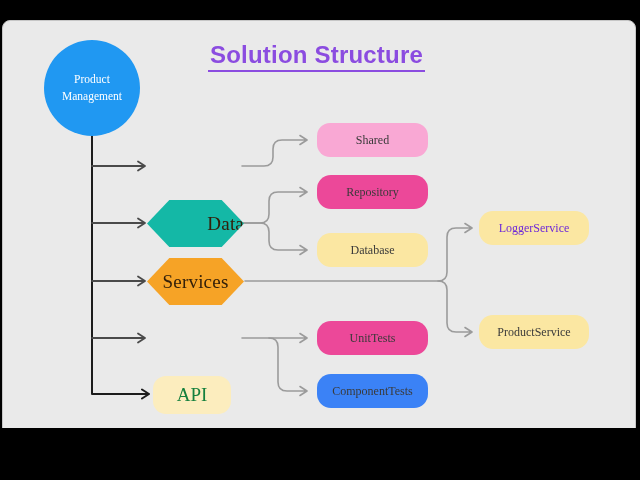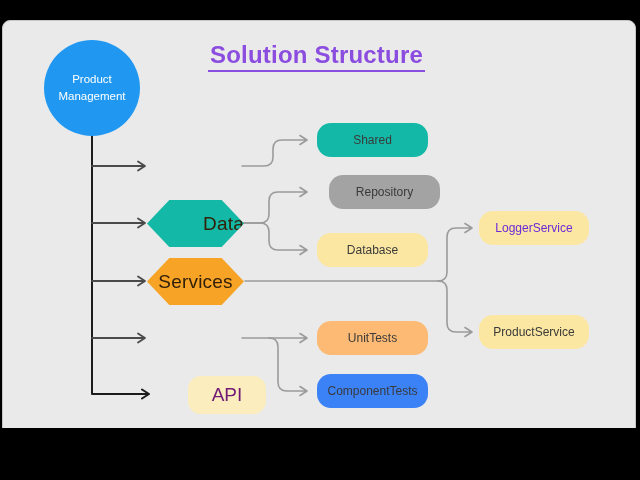--- a/index.html
+++ b/index.html
@@ -31,21 +31,21 @@
     line-height: 29px;
     letter-spacing: 0.2px;
     border-bottom: 2px solid;
     padding: 0 2px 1px 2px;
   }
   .wires { position: absolute; left: 0; top: 0; }
   .wires path { fill: none; stroke-linecap: round; stroke-linejoin: round; }
   .wires g.trunk path { stroke-width: 2; }
   .wires g.branch path { stroke-width: 1.8; }
   .wires g.child path { stroke-width: 1.6; }
-  .node { position: absolute; display: flex; align-items: center; justify-content: center; text-align: center; }
+  .node { position: absolute; display: flex; align-items: center; justify-content: center; text-align: center; font-family: Liberation Serif, serif; }
   .circle {
     width: 96px; height: 96px;
     border-radius: 50%;
     font-size: 11.5px;
     line-height: 17px;
     font-weight: 400;
   }
   .circle span { display: block; width: 78px; }
   .hex {
     width: 97px; height: 47px;
@@ -102,34 +102,34 @@
   <div class="node circle" style="left: 44px; top: 40px; background-color: rgb(32, 152, 242); color: rgb(255, 255, 255);">
     <span>Product Management</span>
   </div>
 
   <div class="node hex" style="left: 147px; top: 200px; background-color: #14b8a6; color: rgb(51, 32, 10); justify-content: flex-end;">
     <span>Data</span>
   </div>
   <div class="node hex" style="left: 147px; top: 258px; background-color: rgb(246, 163, 38); color: rgb(51, 32, 10);">
     <span>Services</span>
   </div>
-  <div class="node api" style="left: 153px; top: 376px; background-color: rgb(252, 237, 190); color: #701a75; margin-left: 35px;">
+  <div class="node api" style="left: 153px; top: 376px; background-color: rgb(252, 237, 190); color: #15803d;">
     <span>API</span>
   </div>
 
-  <div class="node chip" style="left: 317px; top: 123px; background-color: #14b8a6; color: rgb(58, 58, 58);">
+  <div class="node chip" style="left: 317px; top: 123px; background-color: #f9a8d4; color: rgb(58, 58, 58); border-radius: 13px;">
     <span>Shared</span>
   </div>
-  <div class="node chip" style="left: 317px; top: 175px; background-color: #a3a3a3; color: rgb(58, 58, 58); margin-left: 12px;">
+  <div class="node chip" style="left: 317px; top: 175px; background-color: #ec4899; color: rgb(58, 58, 58);">
     <span>Repository</span>
   </div>
   <div class="node chip" style="left: 317px; top: 233px; background-color: rgb(251, 231, 162); color: rgb(58, 58, 58); justify-content: center;">
     <span>Database</span>
   </div>
-  <div class="node chip" style="left: 317px; top: 321px; background-color: #fdba74; color: rgb(58, 58, 58);">
+  <div class="node chip" style="left: 317px; top: 321px; background-color: #ec4899; color: rgb(58, 58, 58);">
     <span>UnitTests</span>
   </div>
   <div class="node chip" style="left: 317px; top: 374px; background-color: #3b82f6; color: rgb(58, 58, 58);">
     <span>ComponentTests</span>
   </div>
   <div class="node chip right" style="left: 479px; top: 211px; background-color: rgb(251, 231, 162); color: #6d28d9;">
     <span>LoggerService</span>
   </div>
   <div class="node chip right" style="left: 479px; top: 315px; background-color: rgb(251, 231, 162); color: rgb(58, 58, 58);">
     <span>ProductService</span>

